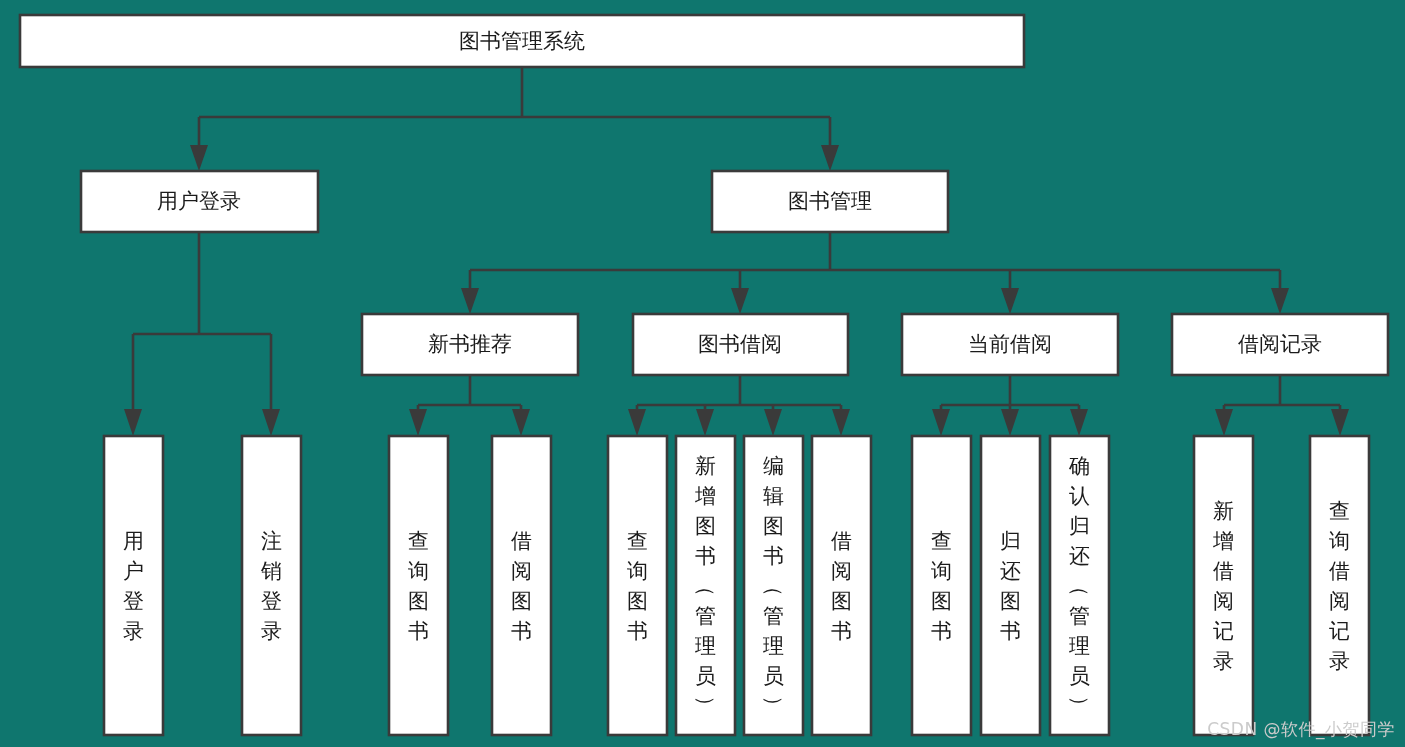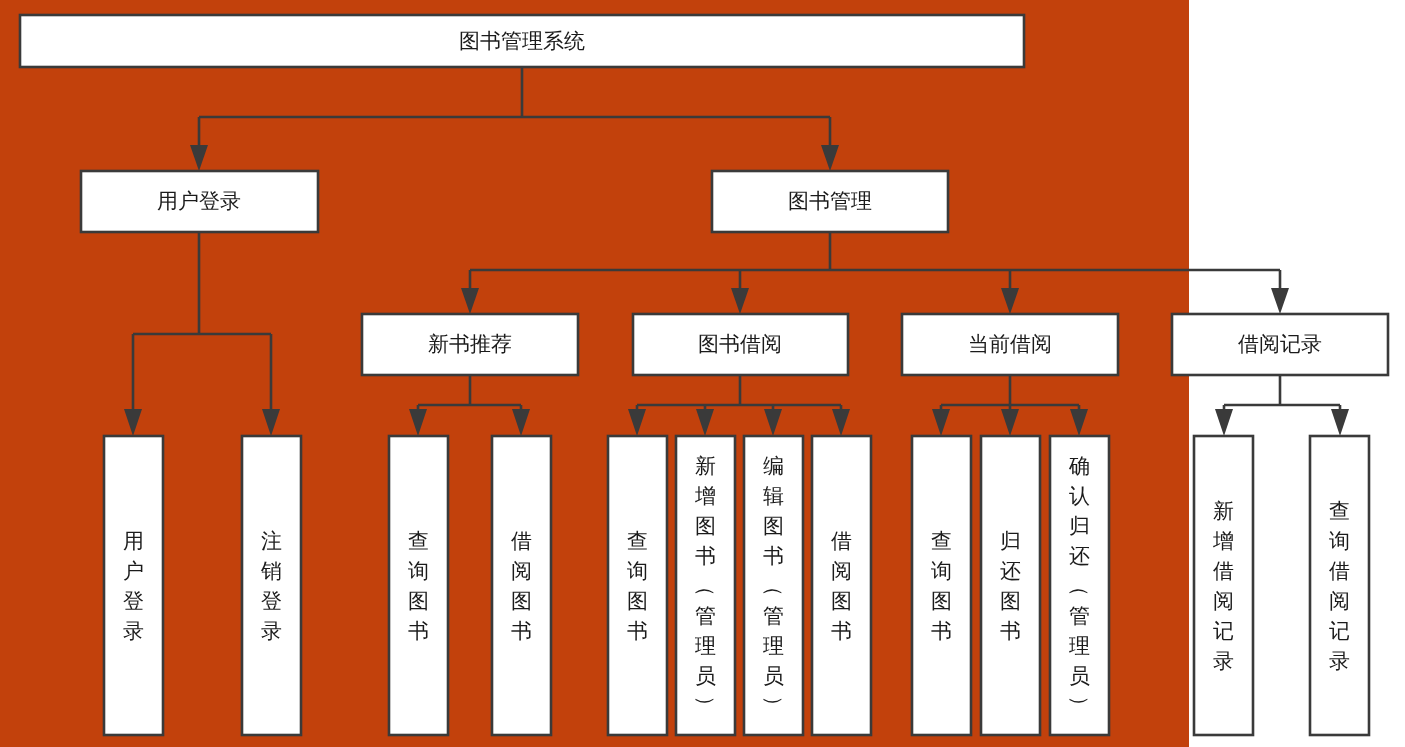--- a/index.html
+++ b/index.html
@@ -8,23 +8,23 @@
     background: #ffffff;
   }
   body {
     width: 1405px;
     height: 747px;
     overflow: hidden;
     font-family: "DejaVu Sans", "Liberation Sans", sans-serif;
   }
   #diagram-root {
     position: relative;
-    width: 1189px;
+    width: 1405px;
     height: 747px;
-    background: #c2410c;
+    background: #0f766e;
   }
   svg#flow-svg {
     position: absolute;
     left: 0;
     top: 0;
     width: 1405px;
     height: 747px;
     display: block;
   }
   .node-box {
@@ -303,13 +303,14 @@
       <div style="position: absolute; left: 1324.5px; top: 495.5px; width: 30px; text-align: center; color: rgb(27, 27, 27); font-size: 21px; line-height: 30px; font-family: &quot;DejaVu Sans&quot;, &quot;Liberation Sans&quot;, sans-serif; pointer-events: none;">
         <div style="height: 30px;">查</div>
         <div style="height: 30px;">询</div>
         <div style="height: 30px;">借</div>
         <div style="height: 30px;">阅</div>
         <div style="height: 30px;">记</div>
         <div style="height: 30px;">录</div>
       </div>
     </div>
 
+  <div class="watermark-text">CSDN @软件_小贺同学</div>
 </div>
 
 </body></html>

